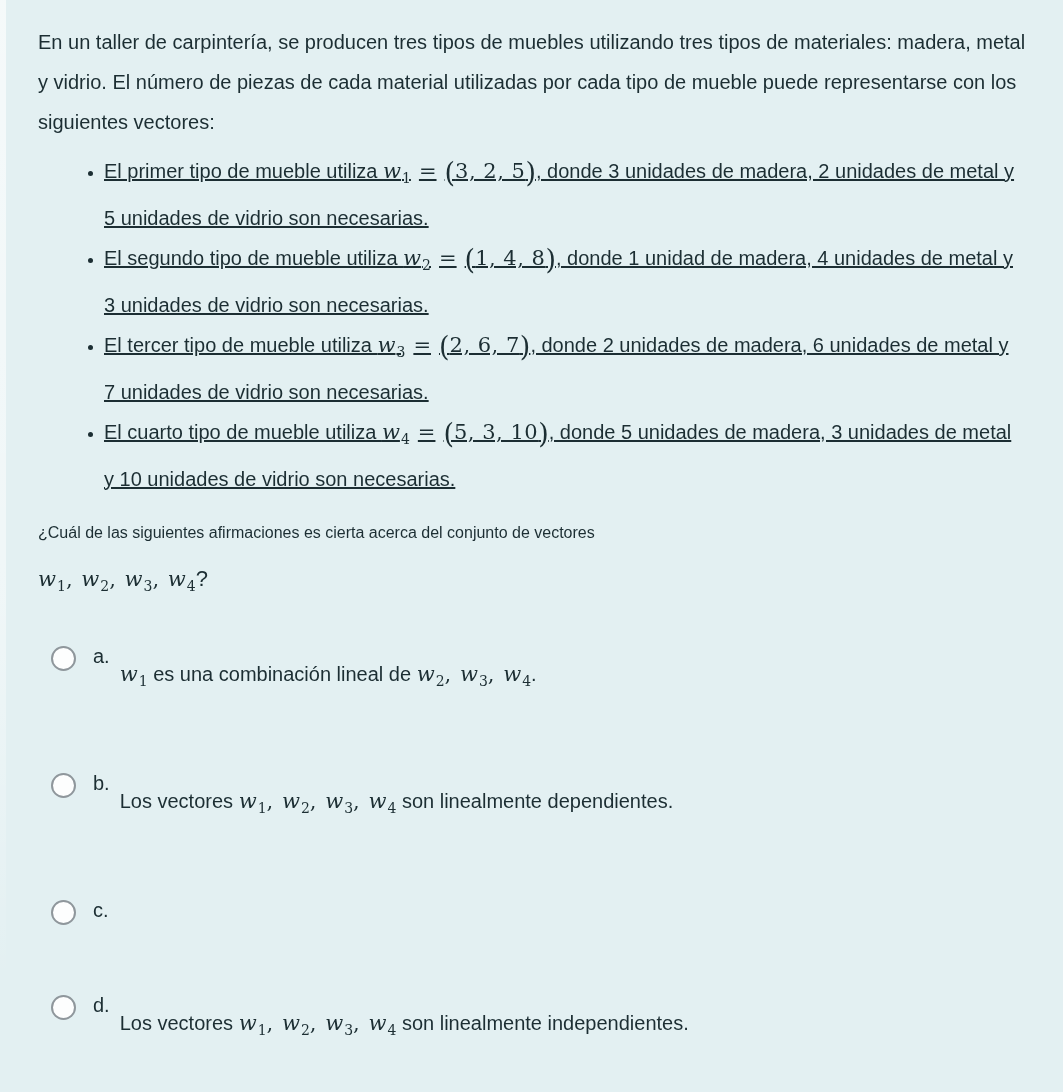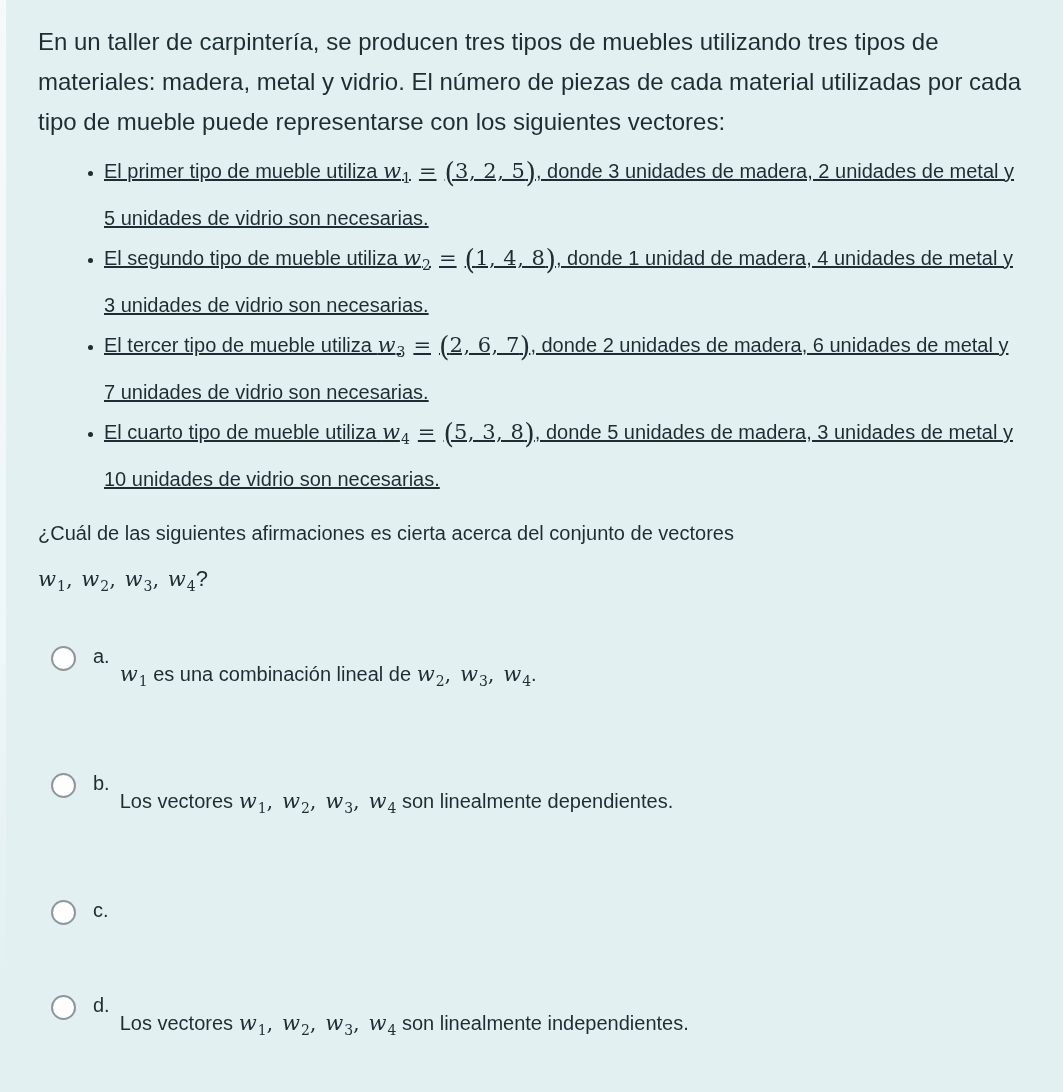--- a/index.html
+++ b/index.html
@@ -18,37 +18,37 @@
     background: #e3f0f2;
   }
   .left-strip {
     position: absolute; left: 0; top: 0;
     width: 6px; height: 100%;
     background: linear-gradient(to bottom, rgba(255,255,255,0.65) 0%, rgba(255,255,255,0.45) 55%, rgba(255,255,255,0) 90%);
     pointer-events: none;
   }
   .intro {
     max-width: 992px;
-    font-size: 24px;
+    font-size: 20px;
     line-height: 40px;
     margin: 0 0 9px 0;
   }
   ul.bullets {
     margin: 0; padding: 0 0 0 66px;
     max-width: 920px;
   }
   ul.bullets li {
     font-size: 20px;
     line-height: 40px;
     max-width: 916px;
     text-decoration: underline;
   }
   ul.bullets li::marker { color: #1c2e33; font-size: 16px; }
   .question { margin-top: 14px; max-width: 992px; }
-  .q-line1 { font-size: 20px; line-height: 40px; }
+  .q-line1 { font-size: 16px; line-height: 40px; }
   .q-line2 { margin-top: 6px; font-size: 22px; line-height: 39px; }
   .options { margin-top: 34px; }
   .option {
     display: flex;
     align-items: flex-start;
     padding-left: 13px;
     margin-bottom: 64px;
     cursor: pointer;
   }
   .option:last-child { margin-bottom: 0; }
@@ -88,21 +88,21 @@
 
 <div class="page">
   <div class="left-strip"></div>
 
   <p class="intro">En un taller de carpintería, se producen tres tipos de muebles utilizando tres tipos de materiales: madera, metal y vidrio. El número de piezas de cada material utilizadas por cada tipo de mueble puede representarse con los siguientes vectores:</p>
 
   <ul class="bullets">
     <li><span>El primer tipo de mueble utiliza <span class="math"><span class="math"><span class="mvar">w</span><span class="msub">1</span></span><span class="meq">=</span><span class="mparen">(</span><span class="mvals">3, 2, 5</span><span class="mparen">)</span></span>, donde 3 unidades de madera, 2 unidades de metal y 5 unidades de vidrio son necesarias.</span></li>
     <li><span>El segundo tipo de mueble utiliza <span class="math"><span class="math"><span class="mvar">w</span><span class="msub">2</span></span><span class="meq">=</span><span class="mparen">(</span><span class="mvals">1, 4, 8</span><span class="mparen">)</span></span>, donde 1 unidad de madera, 4 unidades de metal y 3 unidades de vidrio son necesarias.</span></li>
     <li><span>El tercer tipo de mueble utiliza <span class="math"><span class="math"><span class="mvar">w</span><span class="msub">3</span></span><span class="meq">=</span><span class="mparen">(</span><span class="mvals">2, 6, 7</span><span class="mparen">)</span></span>, donde 2 unidades de madera, 6 unidades de metal y 7 unidades de vidrio son necesarias.</span></li>
-    <li><span>El cuarto tipo de mueble utiliza <span class="math"><span class="math"><span class="mvar">w</span><span class="msub">4</span></span><span class="meq">=</span><span class="mparen">(</span><span class="mvals">5, 3, 8</span><span class="mparen">)</span></span>, donde 5 unidades de madera, 3 unidades de metal y 10 unidades de vidrio son necesarias.</span></li>
+    <li><span>El cuarto tipo de mueble utiliza <span class="math"><span class="math"><span class="mvar">w</span><span class="msub">4</span></span><span class="meq">=</span><span class="mparen">(</span><span class="mvals">5, 3, 10</span><span class="mparen">)</span></span>, donde 5 unidades de madera, 3 unidades de metal y 10 unidades de vidrio son necesarias.</span></li>
   </ul>
 
   <div class="question">
     <div class="q-line1">¿Cuál de las siguientes afirmaciones es cierta acerca del conjunto de vectores</div>
     <div class="q-line2"><span class="math"><span class="mvar">w</span><span class="msub">1</span></span><span class="math msep">, </span><span class="math"><span class="mvar">w</span><span class="msub">2</span></span><span class="math msep">, </span><span class="math"><span class="mvar">w</span><span class="msub">3</span></span><span class="math msep">, </span><span class="math"><span class="mvar">w</span><span class="msub">4</span></span>?</div>
   </div>
 
   <div class="options">
 
     <div class="option">

